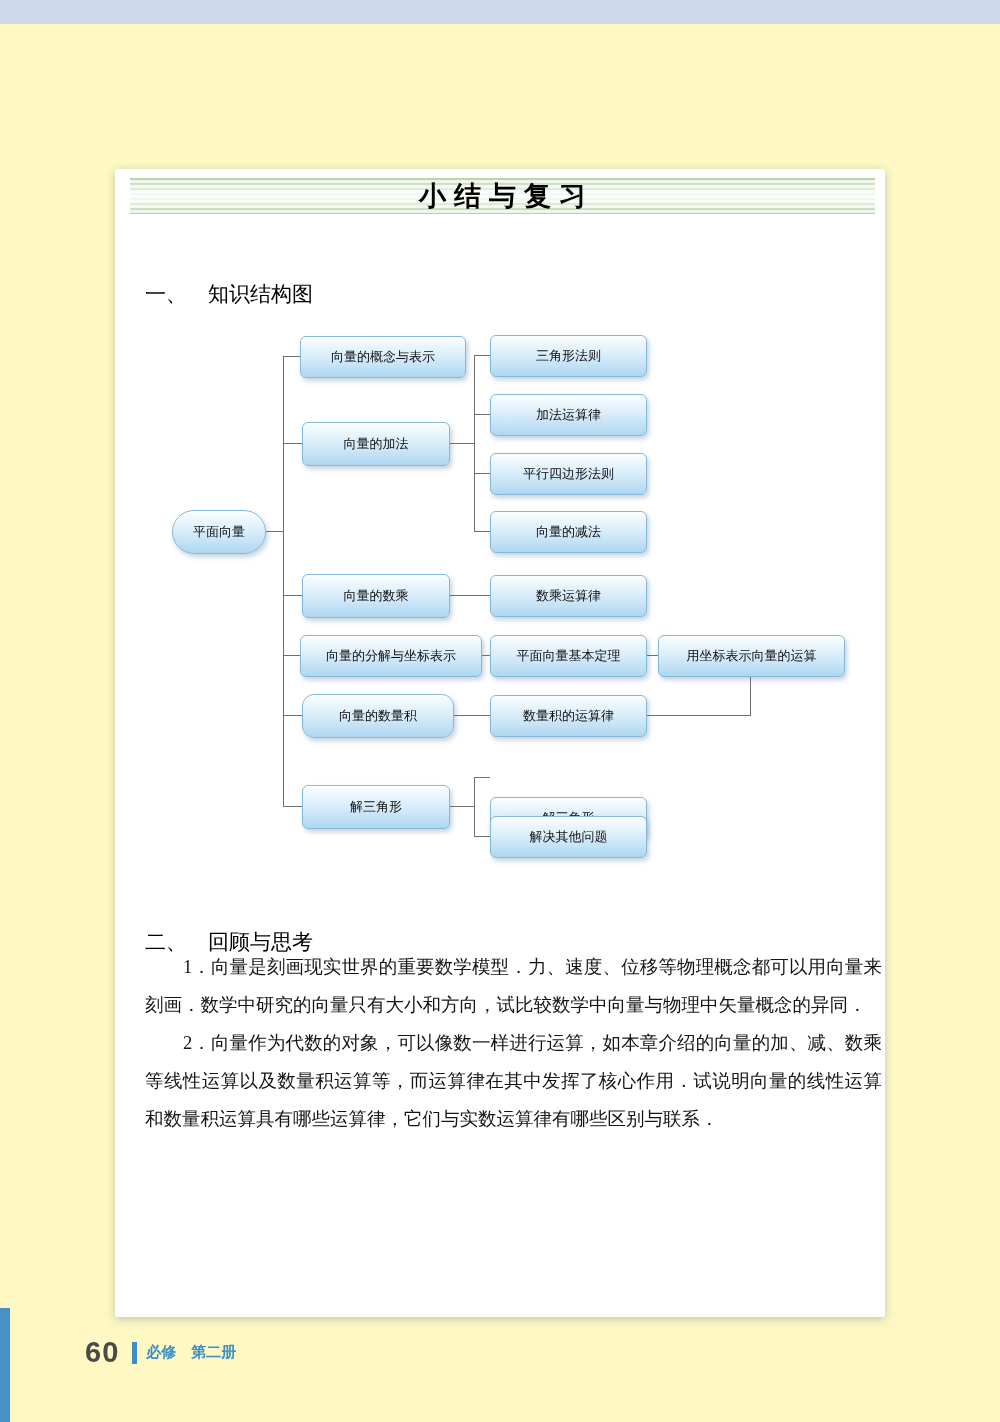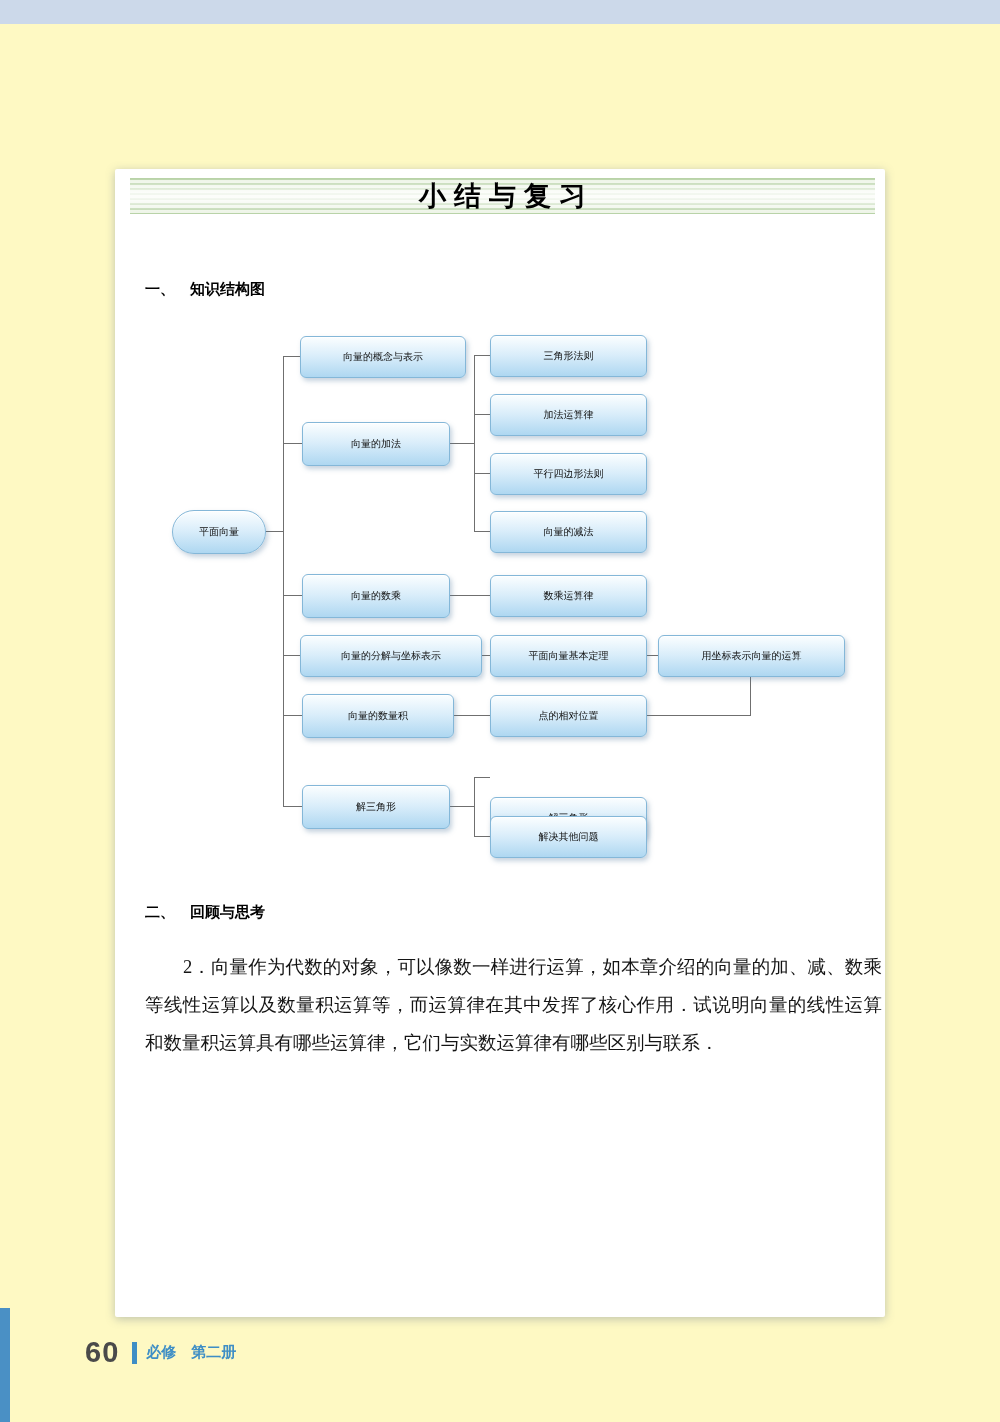--- a/index.html
+++ b/index.html
@@ -19,29 +19,29 @@
     display:flex; align-items:center; justify-content:center;
     background:
       linear-gradient(180deg, rgba(255,255,255,0) 0%, rgba(255,255,255,0.82) 42%, rgba(255,255,255,0.82) 58%, rgba(255,255,255,0) 100%),
       repeating-linear-gradient(180deg, #b7d2a6 0px, #b7d2a6 2px, #edf4e6 2px, #edf4e6 5px);
   }
   .banner-title {
     font-size:27px; font-weight:bold; color:#000;
     letter-spacing:8px; padding-left:8px; line-height:1;
   }
   .heading {
-    position:absolute; font-size:15px; font-weight:bold; color:#000;
+    position:absolute; font-size:21px; font-weight:normal; color:#000;
     font-family:"Liberation Sans", sans-serif; white-space:nowrap;
   }
   .h-s1 { left:145px; top:256px; }
-  .h-s2 { left:145px; top:879px; }
+  .h-s2 { left:145px; top:904px; }
 
   .node {
     position:absolute; display:flex; align-items:center; justify-content:center;
-    font-size:10px; color:#101010; text-align:right;
+    font-size:13px; color:#101010; text-align:right;
     border:1px solid #84b7d8; border-radius:6px;
     background:linear-gradient(180deg, #fbfeff 0%, #d9edfa 48%, #aed7f1 100%);
     box-shadow:2px 3px 5px rgba(90,125,160,0.35), inset 0 1px 0 rgba(255,255,255,0.9);
     white-space:nowrap;
   }
   .hline { position:absolute; height:1px; background:#6f6f6f; }
   .vline { position:absolute; width:1px; background:#6f6f6f; }
 
   .review {
     position:absolute; left:145px; top:924px; width:737px;
@@ -101,38 +101,39 @@
     <div class="vline" style="left:474px; top:753px; height:59px;"></div>
     <div class="hline" style="left:474px; top:753px; width:16px;"></div>
     <div class="hline" style="left:474px; top:812px; width:16px;"></div>
 
     <div class="node" style="left:172px; top:486px; width:92px; height:42px;border-radius:22px;">平面向量</div>
 
     <div class="node" style="left:300px; top:312px; width:164px; height:40px;">向量的概念与表示</div>
     <div class="node" style="left:302px; top:398px; width:146px; height:42px;">向量的加法</div>
     <div class="node" style="left:302px; top:550px; width:146px; height:42px;">向量的数乘</div>
     <div class="node" style="left:300px; top:611px; width:180px; height:40px;">向量的分解与坐标表示</div>
-    <div class="node" style="left:302px; top:670px; width:150px; height:42px;">向量的数量积</div>
+    <div class="node" style="left:302px; top:670px; width:150px; height:42px;border-radius:12px;">向量的数量积</div>
     <div class="node" style="left:302px; top:761px; width:146px; height:42px;">解三角形</div>
 
     <div class="node" style="left:490px; top:311px; width:155px; height:40px;">三角形法则</div>
     <div class="node" style="left:490px; top:370px; width:155px; height:40px;">加法运算律</div>
     <div class="node" style="left:490px; top:429px; width:155px; height:40px;">平行四边形法则</div>
     <div class="node" style="left:490px; top:487px; width:155px; height:40px;">向量的减法</div>
     <div class="node" style="left:490px; top:551px; width:155px; height:40px;">数乘运算律</div>
     <div class="node" style="left:490px; top:611px; width:155px; height:40px;">平面向量基本定理</div>
     <div class="node" style="left:658px; top:611px; width:185px; height:40px;">用坐标表示向量的运算</div>
-    <div class="node" style="left:490px; top:671px; width:155px; height:40px;">点的相对位置</div>
+    <div class="node" style="left:490px; top:671px; width:155px; height:40px;">数量积的运算律</div>
     <div class="node" style="left:490px; top:773px; width:155px; height:40px;">解三角形</div>
     <div class="node" style="left:490px; top:792px; width:155px; height:40px;">解决其他问题</div>
   </div>
 
   <div class="heading h-s2">二、　回顾与思考</div>
 
   <div class="review">
+    <p>1．向量是刻画现实世界的重要数学模型．力、速度、位移等物理概念都可以用向量来刻画．数学中研究的向量只有大小和方向，试比较数学中向量与物理中矢量概念的异同．</p>
     <p>2．向量作为代数的对象，可以像数一样进行运算，如本章介绍的向量的加、减、数乘等线性运算以及数量积运算等，而运算律在其中发挥了核心作用．试说明向量的线性运算和数量积运算具有哪些运算律，它们与实数运算律有哪些区别与联系．</p>
   </div>
 
   <div class="footer">
     <span class="pagenum">60</span>
     <span class="footer-bar"></span>
     <span class="booklabel">必修　第二册</span>
   </div>
 
   <div class="edge-strip"></div>

